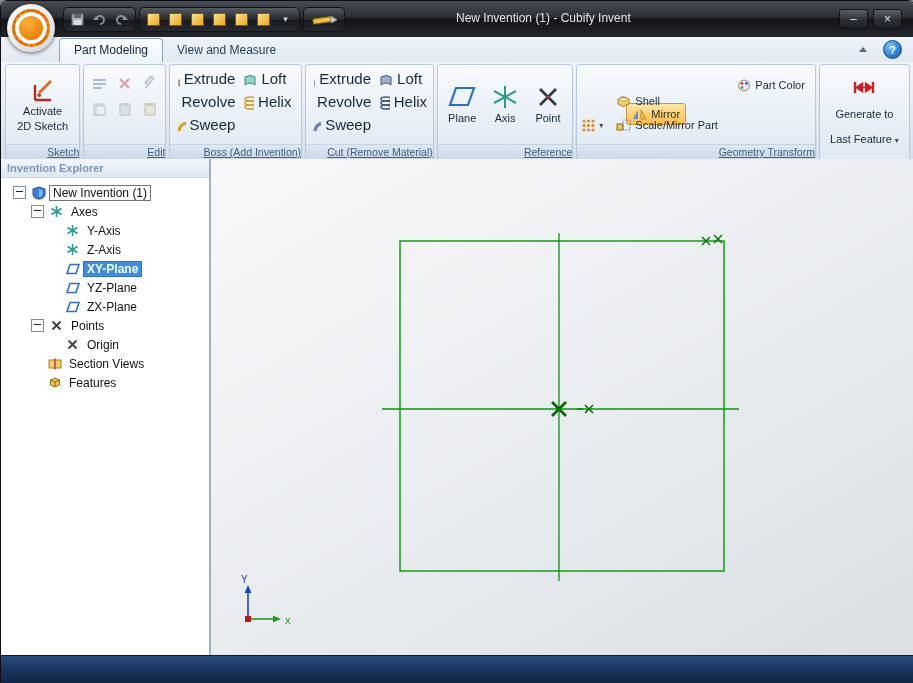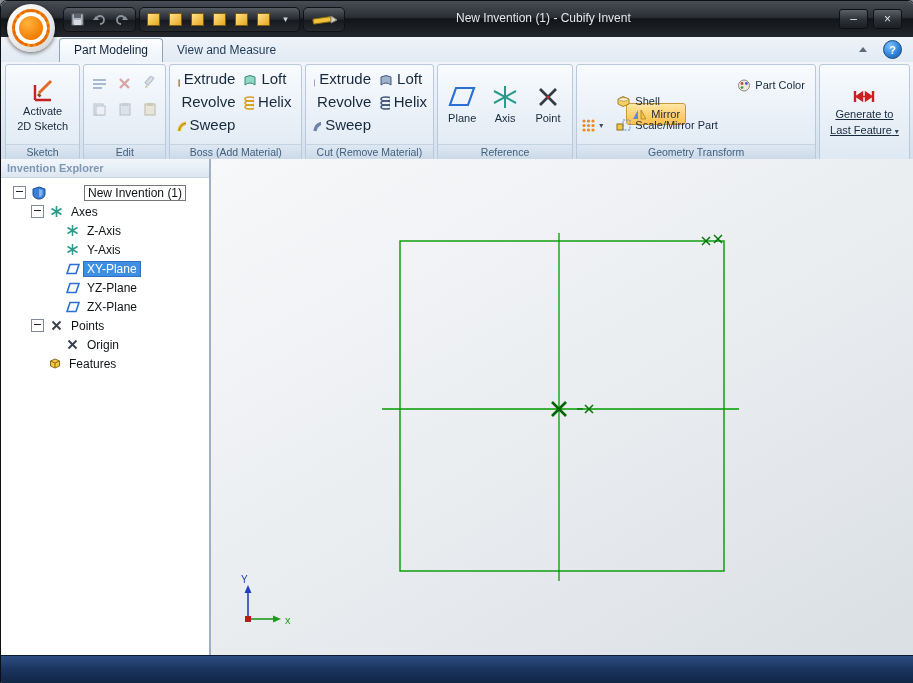--- a/index.html
+++ b/index.html
@@ -40,51 +40,51 @@
   .helpbtn{position:absolute;right:12px;top:3px;width:17px;height:17px;border-radius:50%;color:#fff;font-size:11px;font-weight:bold;
            background:radial-gradient(circle at 35% 30%,#7fc1ff,#2a7fd4 60%,#1b5ea6);border:1px solid #14497f;
            display:flex;align-items:center;justify-content:center;}
 
   
   .ribbon{position:absolute;left:0;right:0;top:61px;height:97px;background:linear-gradient(#f2f6fb,#dce6f2 70%,#d2deed);
           border-bottom:1px solid #90a4bc;display:flex;gap:3px;padding:2px 4px;}
   .group{border:1px solid #b9c8da;border-radius:3px;background:linear-gradient(#f8fbfe,#e8eff7 60%,#dfe9f3);
          display:flex;flex-direction:column;overflow:hidden;}
   .gbody{flex:1;position:relative;}
-  .glabel{height:15px;font-size:10.5px;color:#40617e;text-align:center;line-height:15px;
-          background:linear-gradient(#dee8f3,#cbd8e7);border-top:1px solid #c6d3e2;white-space:nowrap;}
+  .glabel{height:15px;font-size:10.5px;color:#40617e;text-align:right;line-height:15px;
+          background:linear-gradient(#dee8f3,#cbd8e7);border-top:1px solid #c6d3e2;white-space:nowrap;text-decoration:underline;}
   .bigbtn{width:100%;height:100%;display:flex;flex-direction:column;align-items:center;justify-content:center;gap:1px;
           font-size:11px;color:#17293d;text-align:center;line-height:1.25;}
   .rbtn{display:flex;align-items:flex-end;gap:4px;font-size:15px;color:#17293d;padding:1px 3px;border-radius:3px;white-space:nowrap;}
   .bc-grid{display:grid;grid-template-columns:64px 54px;grid-auto-rows:22px;column-gap:2px;row-gap:1px;padding:2px 4px;align-items:center;}
   .refbody{display:flex;gap:2px;padding:2px 4px;align-items:stretch;height:100%;box-sizing:border-box;}
   .refbtn{width:42px;display:flex;flex-direction:column;align-items:center;justify-content:center;gap:3px;font-size:11px;color:#17293d;}
   .edit-grid{display:grid;grid-template-columns:repeat(3,23px);grid-auto-rows:24px;gap:2px;padding:6px;justify-content:center;}
   .ebtn{display:flex;align-items:center;justify-content:center;border-radius:3px;opacity:.75;}
   .tf-btn{position:absolute;display:flex;align-items:center;gap:4px;font-size:11px;color:#17293d;height:20px;
           padding:0 5px;border-radius:3px;white-space:nowrap;}
   .tf-btn.hl{background:linear-gradient(#ffe7a6,#ffcf6e 55%,#ffc14e);border:1px solid #c89a3c;}
   .caret{font-size:8px;color:#3a4a5c;}
-  .genbtn{width:100%;height:100%;display:flex;flex-direction:column;align-items:center;justify-content:center;gap:2px;
-          font-size:11px;color:#17293d;line-height:1.3;text-align:center;text-decoration:underline;}
+  .genbtn{width:100%;height:100%;display:flex;flex-direction:column;align-items:center;justify-content:center;gap:11px;
+          font-size:11px;color:#17293d;line-height:1.3;text-align:center;}
 
   
   .explorer{position:absolute;left:0;top:158px;bottom:28px;width:208px;background:#ffffff;border-right:2px solid #9fb0c2;}
   .exph{height:18px;line-height:18px;padding-left:6px;font-size:11px;font-weight:bold;color:#7e97b4;
         background:linear-gradient(#f3f7fb,#dce6f1);border-bottom:1px solid #c9d6e3;}
   .tree{padding-top:5px;font-size:12px;color:#101418;}
   .trow{display:flex;align-items:center;height:19px;}
   .sp0{width:12px;}.sp1{width:30px;}.sp2{width:48px;}
   .exp{width:11px;height:11px;border:1px solid #7e8c9a;background:#fff;position:relative;margin-right:4px;flex:0 0 auto;}
   .exp::before{content:"";position:absolute;left:2px;right:2px;top:4px;height:1px;background:#222;}
   .expspace{width:15px;flex:0 0 auto;}
   .ticon{width:17px;display:flex;justify-content:center;margin-right:2px;flex:0 0 auto;}
   .tlabel{padding:0 3px;white-space:nowrap;border:1px solid transparent;}
-  .trow.root .tlabel{border:1px dotted #707archive0;border-color:#767676;margin-left:35px;}
-  .trow.selected .tlabel{background:#3d8fe4;color:#fff;border-color:#2f72c0;}
+  .trow.root .tlabel{border:1px dotted #707archive0;border-color:#767676;}
+  .trow.selected .tlabel{background:#3d8fe4;color:#fff;border-color:#2f72c0;font-weight:bold;}
 
   
   .viewport{position:absolute;left:210px;top:158px;right:0;bottom:28px;
             background:linear-gradient(150deg,#f7f8fa 0%,#e9ecef 55%,#dadfe4 100%);}
   .statusbar{position:absolute;left:0;right:0;bottom:0;height:28px;
              background:linear-gradient(#2c4d80,#1b3561 45%,#102544);border-top:1px solid #0b1b34;}
 </style>
 </head>
 <body>
 
@@ -271,21 +271,21 @@
           </div>
           <div class="rbtn">
             <svg width="14" height="14">
                 <path d="M2 12 Q3 4 12 4" fill="none" stroke="#e8b830" stroke-width="3.4"></path>
                 <path d="M2 12 Q3 4 12 4" fill="none" stroke="#8a6d1c" stroke-width="1" opacity=".6"></path>
               </svg>
             <span>Sweep</span>
           </div>
         </div>
       </div>
-      <div class="glabel">Boss (Add Material)</div>
+      <div class="glabel">Boss (Add Invention)</div>
     </div>
 
     <div class="group" style="width:128px;">
       <div class="gbody">
         <div class="bc-grid">
           <div class="rbtn">
             <svg width="14" height="14">
                 <polygon points="7,6 11,2 9,2 9,0 5,0 5,2 3,2" fill="#7c93b5" transform="rotate(180 7 3)"></polygon>
                 <rect x="2" y="7" width="10" height="6" fill="#9db2cd" stroke="#44597a"></rect>
               </svg>
@@ -467,36 +467,36 @@
           <span class="expspace"></span>
         <span class="ticon">
             <svg width="13" height="13">
               <g stroke="#2a9a8a" stroke-width="1.5">
                 <line x1="6.5" y1="1" x2="6.5" y2="12"></line>
                 <line x1="1.5" y1="3.5" x2="11.5" y2="9.5"></line>
                 <line x1="11.5" y1="3.5" x2="1.5" y2="9.5"></line>
               </g>
             </svg>
           </span>
-        <span class="tlabel">Z-Axis</span>
+        <span class="tlabel">Y-Axis</span>
       </div>
 
       <div class="trow">
         <span class="sp2"></span>
           <span class="expspace"></span>
         <span class="ticon">
             <svg width="13" height="13">
               <g stroke="#2a9a8a" stroke-width="1.5">
                 <line x1="6.5" y1="1" x2="6.5" y2="12"></line>
                 <line x1="1.5" y1="3.5" x2="11.5" y2="9.5"></line>
                 <line x1="11.5" y1="3.5" x2="1.5" y2="9.5"></line>
               </g>
             </svg>
           </span>
-        <span class="tlabel">Y-Axis</span>
+        <span class="tlabel">Z-Axis</span>
       </div>
 
 
       <div class="trow selected">
         <span class="sp2"></span>
           <span class="expspace"></span>
         <span class="ticon">
             <svg width="14" height="12">
               <polygon points="4,1.5 13,1.5 10,10.5 1,10.5" fill="none" stroke="#2a6fd4" stroke-width="1.6"></polygon>
             </svg>
@@ -547,20 +547,31 @@
             <svg width="11" height="11">
               <g stroke="#3a4148" stroke-width="2">
                 <line x1="1.5" y1="1.5" x2="9.5" y2="9.5"></line>
                 <line x1="9.5" y1="1.5" x2="1.5" y2="9.5"></line>
               </g>
             </svg>
           </span>
         <span class="tlabel">Origin</span>
       </div>
 
+      <div class="trow">
+        <span class="sp1"></span>
+          <span class="expspace"></span>
+        <span class="ticon">
+            <svg width="14" height="12">
+              <rect x="1" y="2" width="12" height="8" fill="#f5d06a" stroke="#a5822a"></rect>
+              <line x1="7" y1="0.5" x2="7" y2="11.5" stroke="#c03030" stroke-width="1.4"></line>
+            </svg>
+          </span>
+        <span class="tlabel">Section Views</span>
+      </div>
 
       <div class="trow">
         <span class="sp1"></span>
           <span class="expspace"></span>
         <span class="ticon">
             <svg width="14" height="13">
               <polygon points="2.5,4 7,2 11.5,4 11.5,9 7,11 2.5,9" fill="#f2c744" stroke="#8a6d1c"></polygon>
               <polyline points="2.5,4 7,6 11.5,4" fill="none" stroke="#8a6d1c"></polyline>
               <line x1="7" y1="6" x2="7" y2="11" stroke="#8a6d1c"></line>
             </svg>

